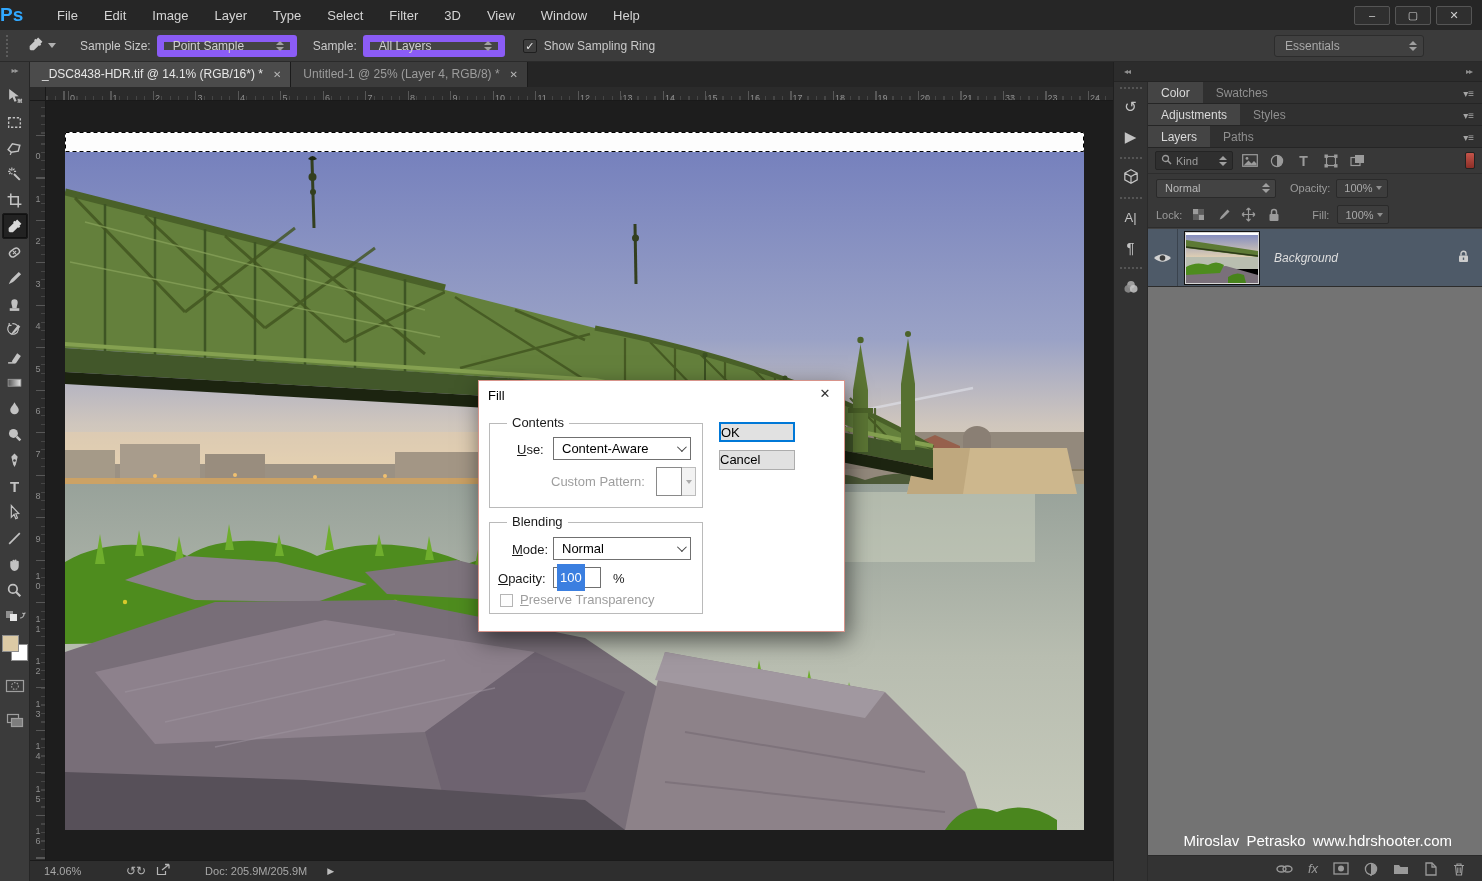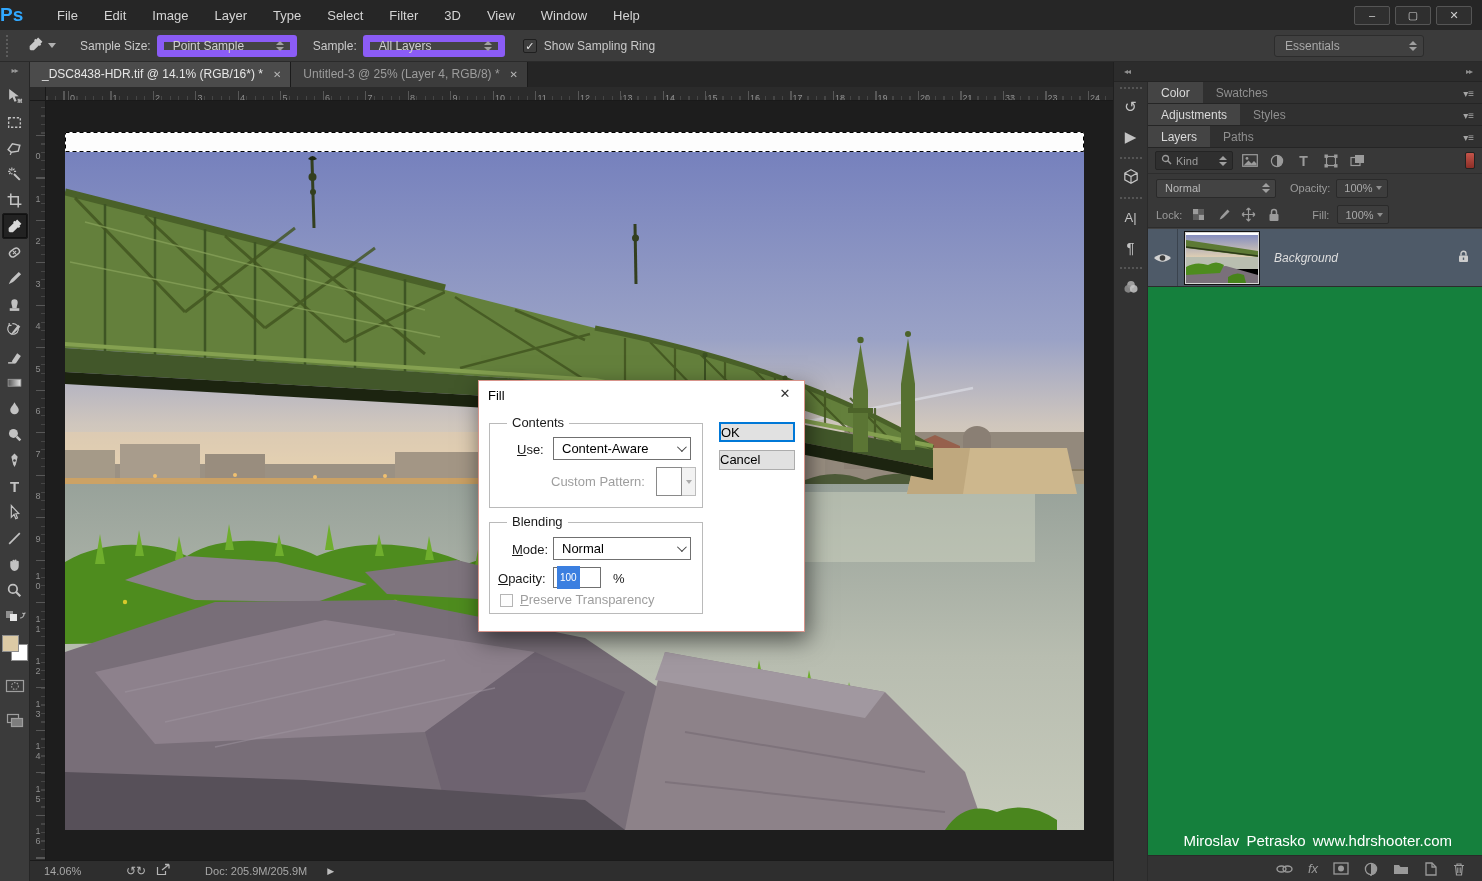--- a/index.html
+++ b/index.html
@@ -107,54 +107,54 @@
 
   .blend-row { height:28px; display:flex; align-items:center; gap:6px; padding:0 8px; }
   .blend-select { width:120px; height:19px; background:#434343; border:1px solid #2a2a2a; border-radius:2px; display:flex; align-items:center; padding:0 5px 0 8px; color:#b9b9b9; font-size:11px; }
   .small-label { font-size:11px; color:#9b9b9b; }
   .pct-box { width:52px; height:19px; background:#3d3d3d; border:1px solid #2a2a2a; border-radius:2px; display:flex; align-items:center; padding:0 5px 0 7px; color:#a9a9a9; font-size:11px; }
   .pct-box .mini-caret { margin-left:auto; width:0;height:0;border-left:3.5px solid transparent;border-right:3.5px solid transparent;border-top:4px solid #8f8f8f; }
 
   .lock-row { height:26px; display:flex; align-items:center; gap:8px; padding:0 8px; border-bottom:1px solid #2d2d2d; }
   .lock-btn { width:17px; height:17px; display:flex; align-items:center; justify-content:center; color:#9b9b9b; }
 
-  .layers-list { flex:1; background:#15803d; border-top:1px solid #414141; position:relative; min-height:0; }
+  .layers-list { flex:1; background:#737373; border-top:1px solid #414141; position:relative; min-height:0; }
   .layer-row { height:58px; display:flex; align-items:center; border-bottom:1px solid #2c2c2c; }
   .layer-row.selected { background:#4e5a68; }
   .eye-cell { width:30px; height:100%; display:flex; align-items:center; justify-content:center; border-right:1px solid rgba(0,0,0,.25); }
   .layer-thumb { width:74px; height:52px; margin-left:7px; border:1px solid #d6d6d6; outline:1px solid #111; background:#000; }
   .layer-thumb svg { display:block; }
   .layer-name { margin-left:15px; font-size:12px; font-style:italic; color:#dedede; }
   .layer-lock { margin-left:auto; margin-right:13px; }
 
   .watermark { position:absolute; right:30px; bottom:32px; color:#ffffff; font-size:15px; word-spacing:3px; z-index:6; }
 
   .panel-bottom-bar { height:26px; background:#333333; border-top:1px solid #2a2a2a; display:flex; align-items:center; justify-content:flex-end; gap:15px; padding-right:16px; color:#9a9a9a; }
   .pb-icon { display:flex; align-items:center; justify-content:center; }
   .fx-label { font-size:13px; font-style:italic; color:#9a9a9a; }
 
   
-  .dialog { position:absolute; left:478px; top:380px; width:327px; height:252px; background:#ffffff;
+  .dialog { position:absolute; left:478px; top:380px; width:367px; height:252px; background:#ffffff;
             border:1px solid #d8948b; box-shadow:3px 8px 22px rgba(0,0,0,.55); z-index:50; font-size:13px; color:#000; }
   .dlg-title { position:absolute; left:9px; top:7px; font-size:13px; }
   .dlg-close { position:absolute; right:10px; top:4px; width:18px; height:18px; text-align:center; line-height:18px; font-size:13px; color:#333; }
   .group { position:absolute; left:10px; width:214px; border:1px solid #bababa; }
   .group-contents { top:42px; height:85px; }
   .group-blending { top:141px; height:92px; }
   .legend { position:absolute; top:-9px; left:17px; background:#fff; padding:0 5px; font-size:13px; color:#1a1a1a; }
   .accel { text-decoration:underline; }
   .dlg-label { position:absolute; font-size:13px; color:#1a1a1a; }
   .dlg-label.disabled, .dlg-check-label.disabled { color:#9e9e9e; }
   .dlg-select { position:absolute; height:23px; background:#fff; border:1px solid #707070; display:flex; align-items:center; padding:0 6px 0 8px; font-size:13px; }
   .dlg-select .chev { margin-left:auto; width:7px; height:7px; border-right:1.6px solid #444; border-bottom:1.6px solid #444; transform:rotate(45deg) translateY(-2px); }
   .pattern-swatch { position:absolute; left:177px; top:86px; width:26px; height:29px; background:#fff; border:1px solid #8a8a8a; }
   .pattern-arrow { position:absolute; left:203px; top:86px; width:14px; height:29px; background:#f2f2f2; border:1px solid #bcbcbc; border-left:none; display:flex; align-items:center; justify-content:center; }
   .pattern-arrow i { width:0; height:0; border-left:3.5px solid transparent; border-right:3.5px solid transparent; border-top:4px solid #aaa; }
   .opacity-input { position:absolute; left:74px; top:186px; width:48px; height:21px; border:1px solid #707070; background:#fff; display:flex; align-items:center; padding-left:3px; }
-  .opacity-input .sel { background:#3b7fe0; color:#fff; padding:6px 3px; font-size:10px; }
+  .opacity-input .sel { background:#3b7fe0; color:#fff; padding:6px 3px; font-size:13px; }
   .dlg-checkbox { position:absolute; left:21px; top:213px; width:13px; height:13px; border:1px solid #b5b5b5; background:#fdfdfd; }
   .dlg-check-label { position:absolute; left:41px; top:211px; font-size:13px; }
   .dlg-btn { position:absolute; left:240px; width:76px; font-size:13px; background:#e1e1e1; }
   .btn-ok { top:41px; height:20px; line-height:17px; border:2px solid #0078d7; }
   .btn-cancel { top:69px; height:20px; line-height:18px; border:1px solid #adadad; }
 </style>
 </head>
 <body>
 
 <div class="app">
@@ -360,21 +360,21 @@
         </div>
     </div>
 
     <div class="doc-area">
       <div class="tabbar">
         <div class="doc-tab active">
           <span>_DSC8438-HDR.tif @ 14.1% (RGB/16*) *</span>
           <span class="tab-close">✕</span>
         </div>
         <div class="doc-tab inactive">
-          <span>Untitled-3 @ 25% (Layer 4, RGB/8) *</span>
+          <span>Untitled-1 @ 25% (Layer 4, RGB/8) *</span>
           <span class="tab-close">✕</span>
         </div>
       </div>
 
       <div class="doc-body">
         <div class="ruler-corner"></div>
         <div class="h-ruler">
           <div class="nums"><span>0</span><span>1</span><span>2</span><span>3</span><span>4</span><span>5</span><span>6</span><span>7</span><span>8</span><span>9</span><span>10</span><span>11</span><span>12</span><span>13</span><span>14</span><span>15</span><span>16</span><span>17</span><span>18</span><span>19</span><span>20</span><span>21</span><span>33</span><span>23</span><span>24</span></div>
         </div>
         <div class="v-ruler">

